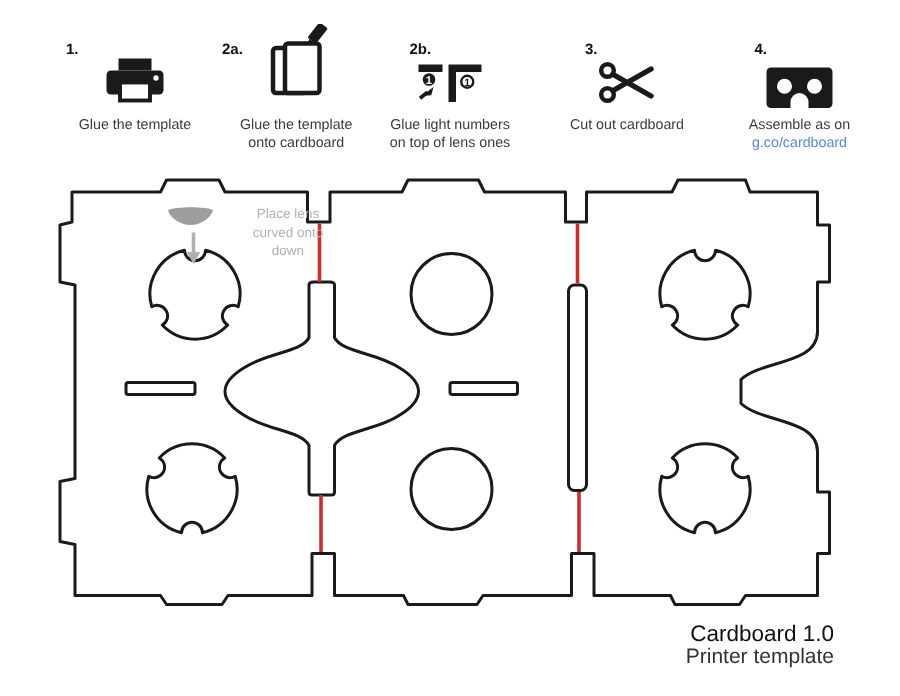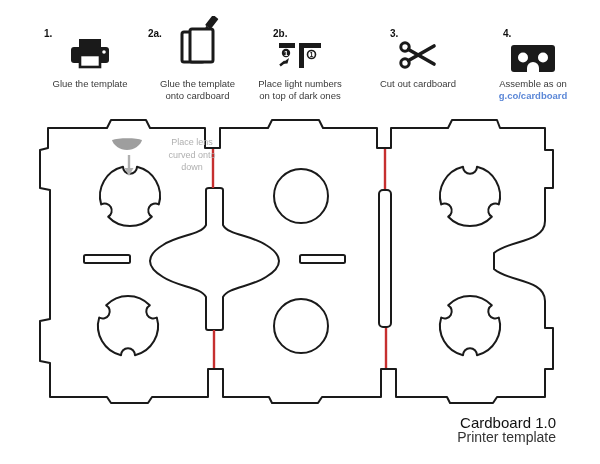--- a/index.html
+++ b/index.html
@@ -7,21 +7,21 @@
     --caption:#3a3a3a; --link:#5b87d7;
   }
   html,body{margin:0;padding:0;background:#fff;}
   #page{position:relative;width:600px;height:464px;background:#fff;overflow:hidden;
         font-family:"Liberation Sans", sans-serif;}
   .step{position:absolute;top:0;height:112px;}
   .step-number{position:absolute;top:28px;font-size:10px;font-weight:bold;color:#111;}
   .step-icon{position:absolute;left:50%;transform:translateX(-50%);}
   .step-caption{position:absolute;top:78px;width:100%;text-align:center;
                 font-size:9.5px;line-height:11.5px;color:var(--caption);}
-  .step-caption .link{color:var(--link);cursor:pointer;font-weight:bold;}
+  .step-caption .link{color:var(--link);cursor:pointer;}
   #tpl-svg{position:absolute;left:0;top:0;}
   .note-text{position:absolute;width:70px;text-align:center;font-size:9px;
              line-height:12.5px;color:var(--note);}
   #footer{position:absolute;right:44px;top:414px;text-align:right;}
   #footer .title{font-size:15px;font-weight:normal;color:#111;line-height:17px;}
   #footer .subtitle{font-size:14px;color:#333;line-height:13px;}
 </style>
 </head>
 <body>
 
@@ -66,22 +66,22 @@
         <circle cx="9" cy="13" r="4.2" fill="var(--outline)"></circle>
         <text x="9" y="15.8" font-size="7.5" font-weight="bold" fill="#fff" text-anchor="middle">1</text>
         <path d="M22 3 L44 3 L44 8 L27 8 L27 28 L22 28 Z" fill="var(--outline)"></path>
         <circle cx="34.5" cy="14.5" r="4" fill="#fff" stroke="var(--outline)" stroke-width="1.6"></circle>
         <text x="34.5" y="17.2" font-size="7" font-weight="bold" fill="var(--outline)" text-anchor="middle">1</text>
         <path d="M4 24 L12 18 L10.5 23.5 Z" fill="var(--outline)"></path>
         <path d="M3 25.5 L8 21.5" stroke="var(--outline)" stroke-width="2.4"></path>
       </svg>
     </span>
     <div class="step-caption">
-      <div>Place light numbers</div>
-      <div>on top of dark ones</div>
+      <div>Glue light numbers</div>
+      <div>on top of lens ones</div>
     </div>
   </div>
 
   <div class="step" style="left:372px;width:92px;">
     <span class="step-number" style="left:18px;">3.</span>
     <span class="step-icon" style="top:40px;">
       <svg width="38" height="30" viewBox="0 0 38 30">
         <circle cx="6" cy="7" r="4.2" fill="none" stroke="var(--outline)" stroke-width="3"></circle>
         <circle cx="6" cy="23" r="4.2" fill="none" stroke="var(--outline)" stroke-width="3"></circle>
         <path d="M9.5 9.5 L35 24" stroke="var(--outline)" stroke-width="3.6" stroke-linecap="round"></path>

